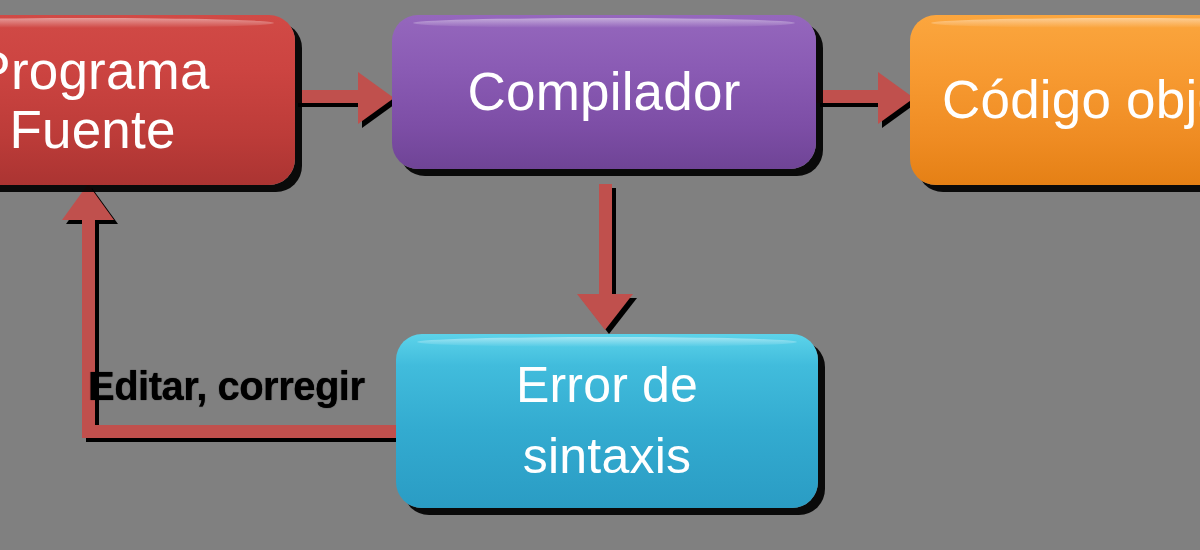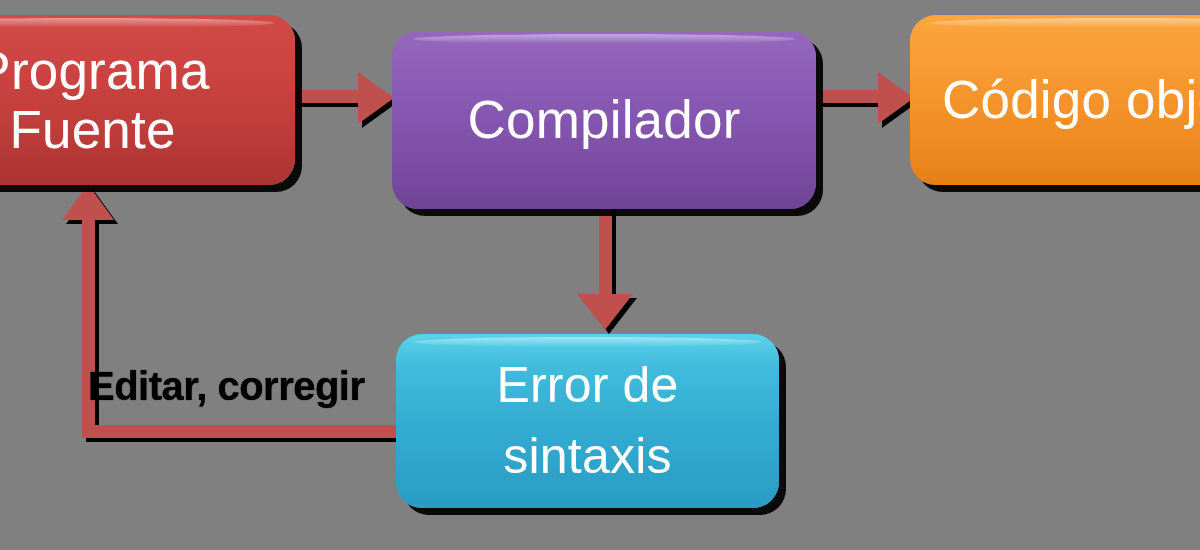--- a/index.html
+++ b/index.html
@@ -62,39 +62,38 @@
     width: 415px;
     height: 170px;
     background: linear-gradient(to bottom, #d14a46 0%, #cc4441 32%, #bd3c39 70%, #ab3432 100%);
   }
   #node-source .label { font-size: 53px; padding-left: 10px; }
 
   #node-compiler {
     left: 392px;
     top: 15px;
     width: 424px;
-    height: 178px;
+    height: 154px;
     background: linear-gradient(to bottom, #9567bd 0%, #8a5bb4 35%, #7d4ea6 72%, #6f4496 100%);
-    margin-top: 16px;
   }
   #node-compiler .label { font-size: 53px; }
 
   #node-object {
     left: 910px;
     top: 15px;
     width: 420px;
     height: 170px;
     background: linear-gradient(to bottom, #fba63e 0%, #f79a31 35%, #ef8c23 72%, #e58015 100%);
   }
   #node-object .label { font-size: 53px; text-align: left; padding-left: 32px; }
 
   #node-error {
     left: 396px;
     top: 334px;
-    width: 383px;
+    width: 422px;
     height: 174px;
     background: linear-gradient(to bottom, #5cd3ea 0%, #41bcdc 18%, #33abd0 55%, #2a9cc4 100%);
   }
   #node-error .label { font-size: 50px; line-height: 1.42; }
 
   
   .arrow-shadow, .arrow-body {
     position: absolute;
   }
   .arrow-shadow { background: #000000; }

